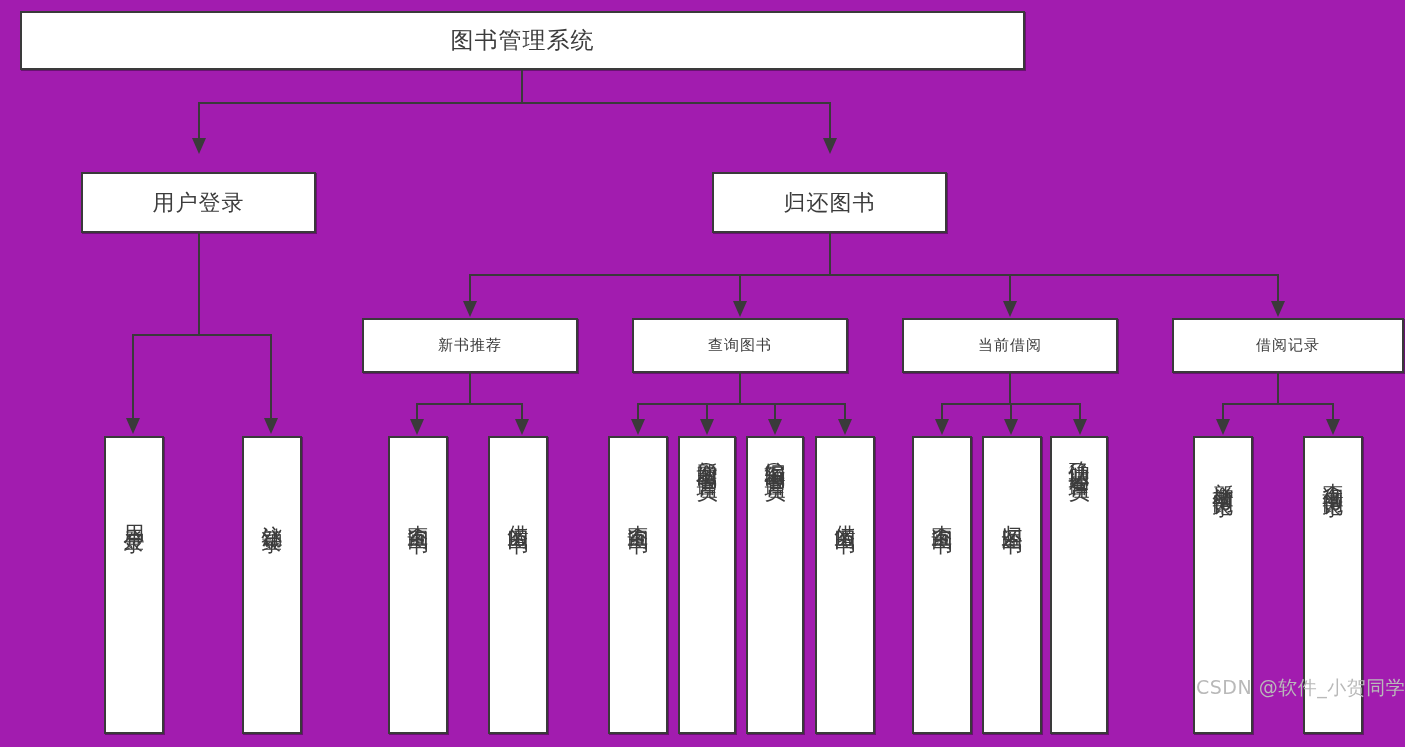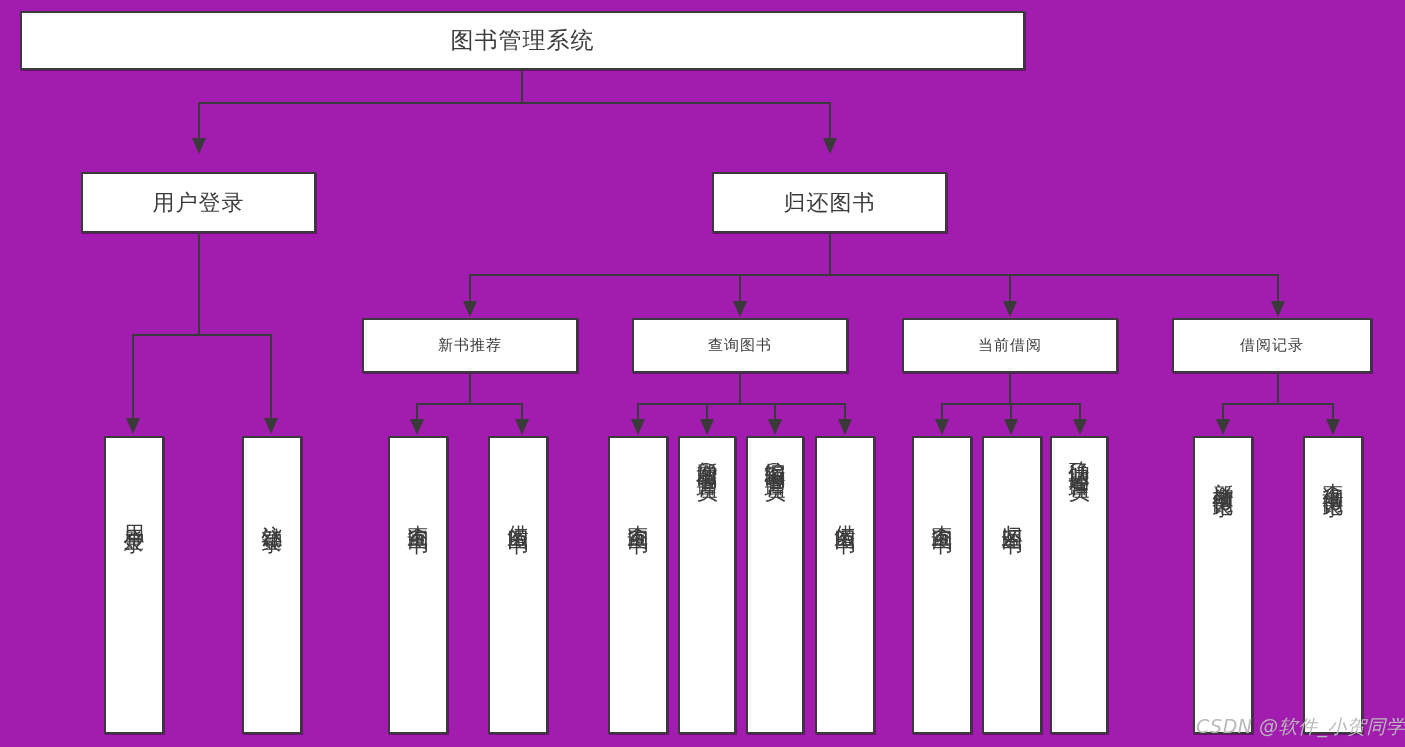--- a/index.html
+++ b/index.html
@@ -121,21 +121,21 @@
 
   <div class="node level3" style="left:362px; top:318px; width:216px; height:55px;">
     <span class="label">新书推荐</span>
   </div>
   <div class="node level3" style="left:632px; top:318px; width:216px; height:55px;">
     <span class="label">查询图书</span>
   </div>
   <div class="node level3" style="left:902px; top:318px; width:216px; height:55px;text-align:center;">
     <span class="label">当前借阅</span>
   </div>
-  <div class="node level3" style="left:1172px; top:318px; width:200px; height:55px;">
+  <div class="node level3" style="left:1172px; top:318px; width:232px; height:55px;">
     <span class="label">借阅记录</span>
   </div>
 
   <div class="v-line" style="left:469px; top:373px; width:2px; height:31px;"></div>
   <div class="h-line" style="left:416px; top:403px; width:107px; height:2px;"></div>
   <div class="v-line" style="left:416px; top:403px; width:2px; height:18px;"></div>
   <div class="arrow" style="left:410px; top:419px;"></div>
   <div class="v-line" style="left:521px; top:403px; width:2px; height:18px;"></div>
   <div class="arrow" style="left:515px; top:419px;"></div>
 
@@ -203,15 +203,15 @@
     <span class="label">确认归还（管理员）</span>
   </div>
 
   <div class="node vertical" style="left:1193px; top:436px; width:60px; height:298px; padding-top:28px;">
     <span class="label">新增借阅记录</span>
   </div>
   <div class="node vertical" style="left:1303px; top:436px; width:60px; height:298px; padding-top:28px;">
     <span class="label">查询借阅记录</span>
   </div>
 
-  <div class="watermark" style="left:1196px; top:714px;font-style:italic;">CSDN @软件_小贺同学</div>
+  <div class="watermark" style="left:1196px; top:675px;">CSDN @软件_小贺同学</div>
 
 </div>
 
 </body></html>

